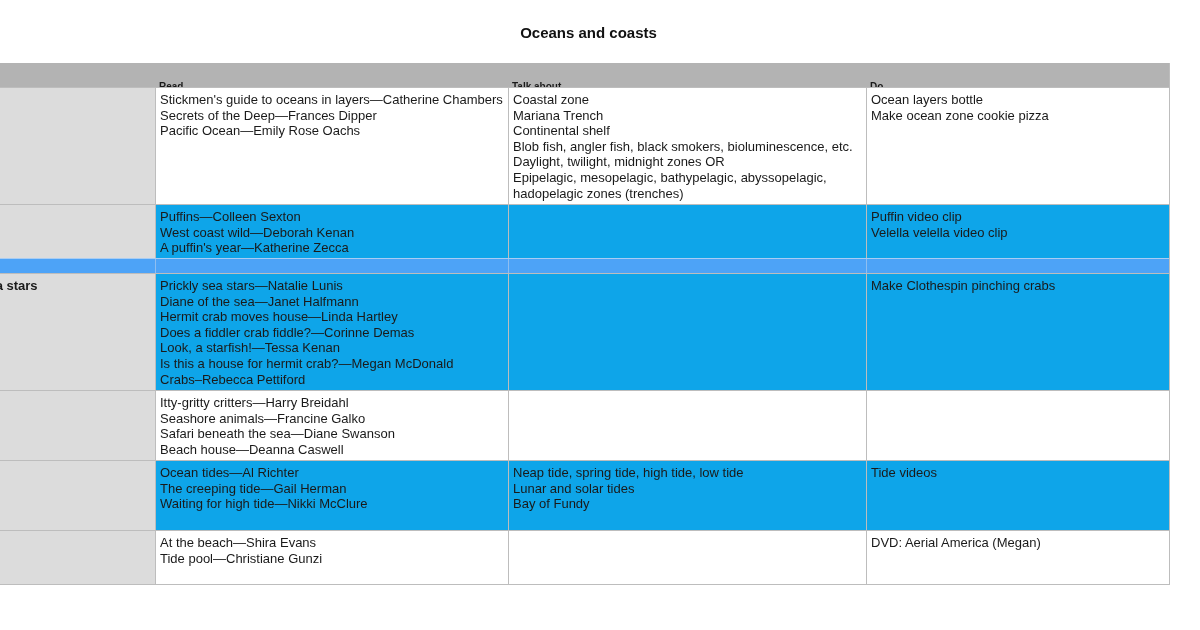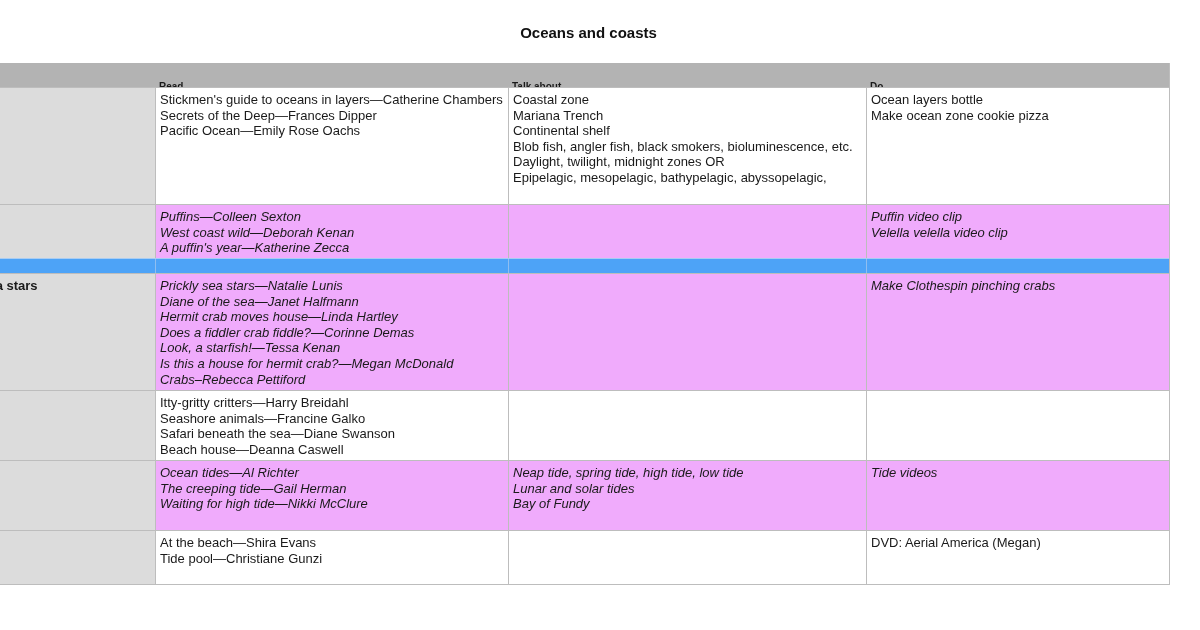--- a/index.html
+++ b/index.html
@@ -21,21 +21,21 @@
     box-sizing: border-box; padding: 4px 4px 0 4px; font-size: 13px; line-height: 15.6px;
     border-left: 1px solid #bdbdbd; white-space: nowrap; overflow: hidden;
   }
   .c1 { width: 245px; border-left: none; }
   .c2 { width: 353px; }
   .c3 { width: 358px; }
   .c4 { width: 303px; }
   .header .cell { font-weight: bold; font-size: 10px; padding-top: 16px; border-left: none; }
   .label { background: #dcdcdc; font-weight: bold; padding-left: 4px; }
   .white .cell:not(.label) { background: #ffffff; }
-  .grey .cell:not(.label) { background: #f0abfc; font-style: italic; }
+  .grey .cell:not(.label) { background: #0ea5e9; }
   .blue { background: #4da3f7; height: 15px; border-top: 1px solid #a9cdf3; }
   .blue .cell { background: #4da3f7; border-left: 1px solid #8fbef0; padding: 0; }
   .blue .cell.c1 { border-left: none; }
   .line { display: block; }
 </style>
 </head>
 <body>
 
 <div class="title">Oceans and coasts</div>
 
@@ -54,20 +54,21 @@
       <span class="line">Secrets of the Deep—Frances Dipper</span>
       <span class="line">Pacific Ocean—Emily Rose Oachs</span>
     </div>
     <div class="cell c3">
       <span class="line">Coastal zone</span>
       <span class="line">Mariana Trench</span>
       <span class="line">Continental shelf</span>
       <span class="line">Blob fish, angler fish, black smokers, bioluminescence, etc.</span>
       <span class="line">Daylight, twilight, midnight zones OR</span>
       <span class="line">Epipelagic, mesopelagic, bathypelagic, abyssopelagic,</span>
+      <span class="line">hadopelagic zones (trenches)</span>
     </div>
     <div class="cell c4">
       <span class="line">Ocean layers bottle</span>
       <span class="line">Make ocean zone cookie pizza</span>
     </div>
   </div>
 
   <div class="row grey" style="height:54px">
     <div class="cell c1 label">Birds</div>
     <div class="cell c2">

